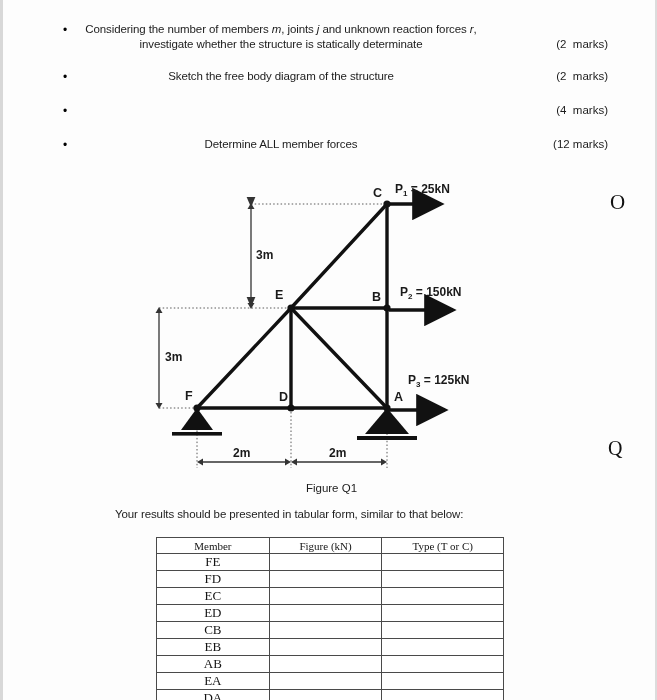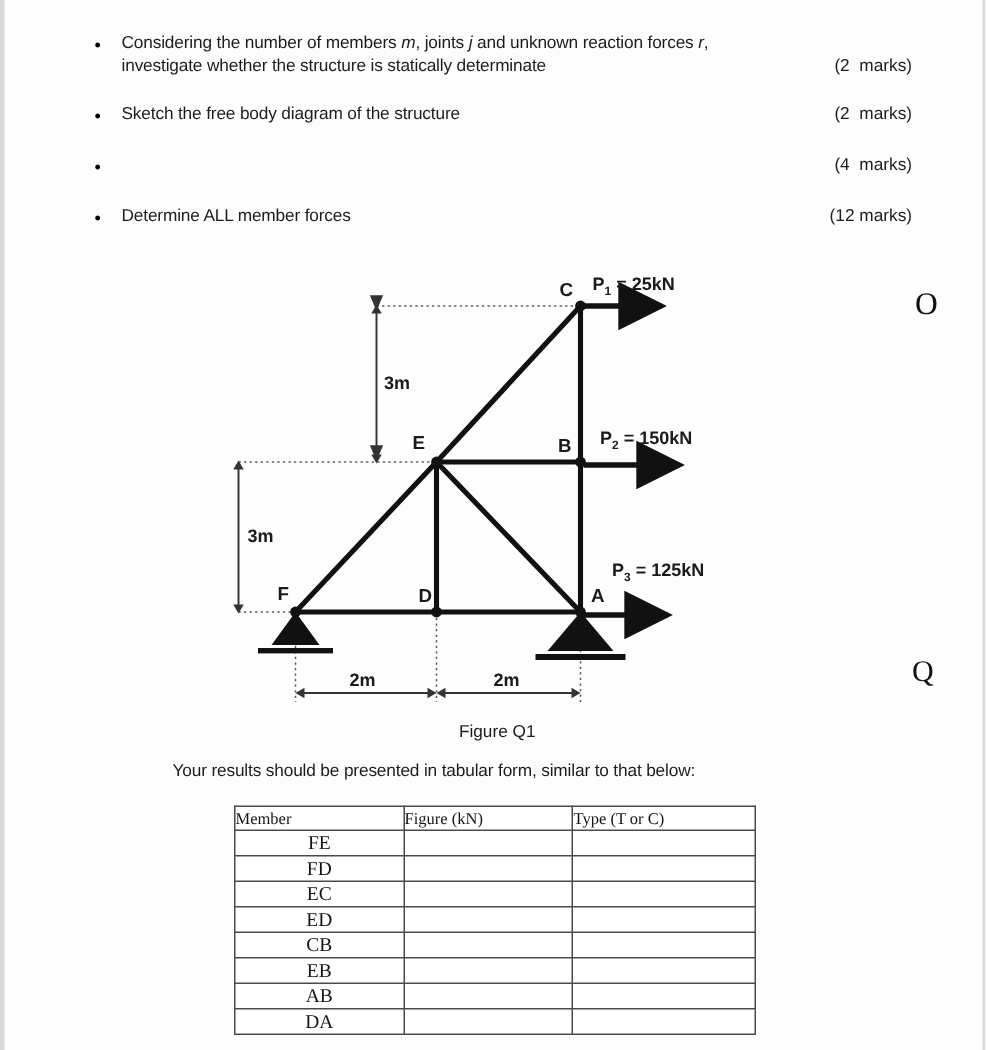--- a/index.html
+++ b/index.html
@@ -40,20 +40,21 @@
     width: 18px;
     flex: 0 0 18px;
     font-size: 12px;
     line-height: 15px;
     color: #000;
     padding-top: 1px;
   }
   .bullet-body {
     flex: 1 1 auto;
     position: relative;
+    text-align: center;
   }
   .bullet-text {
     font-size: 11.5px;
     line-height: 14.5px;
     letter-spacing: -0.1px;
     color: #1c1c1c;
     display: block;
     max-width: 400px;
   }
   .bullet-text .it { font-style: italic; }
@@ -109,21 +110,21 @@
   }
   #results-table th,
   #results-table td {
     border: 1px solid #4a4a4a;
     height: 15px;
     font-size: 11px;
     font-weight: normal;
     color: #141414;
     padding: 0;
   }
-  #results-table th { text-align: left; }
+  #results-table th { text-align: center; }
   #results-table td.member-cell {
     text-align: center;
     font-size: 13px;
   }
   #results-table col.c-member { width: 113px; }
   #results-table col.c-force  { width: 113px; }
   #results-table col.c-type   { width: 122px; }
 
   
   .margin-mark {
@@ -320,20 +321,25 @@
         <td class="member-cell">EB</td>
         <td></td>
         <td></td>
       </tr>
       <tr>
         <td class="member-cell">AB</td>
         <td></td>
         <td></td>
       </tr>
       <tr>
+        <td class="member-cell">EA</td>
+        <td></td>
+        <td></td>
+      </tr>
+      <tr>
         <td class="member-cell">DA</td>
         <td></td>
         <td></td>
       </tr>
     </tbody>
   </table>
 
   <span class="margin-mark m1">O</span>
   <span class="margin-mark m2">Q</span>
 

